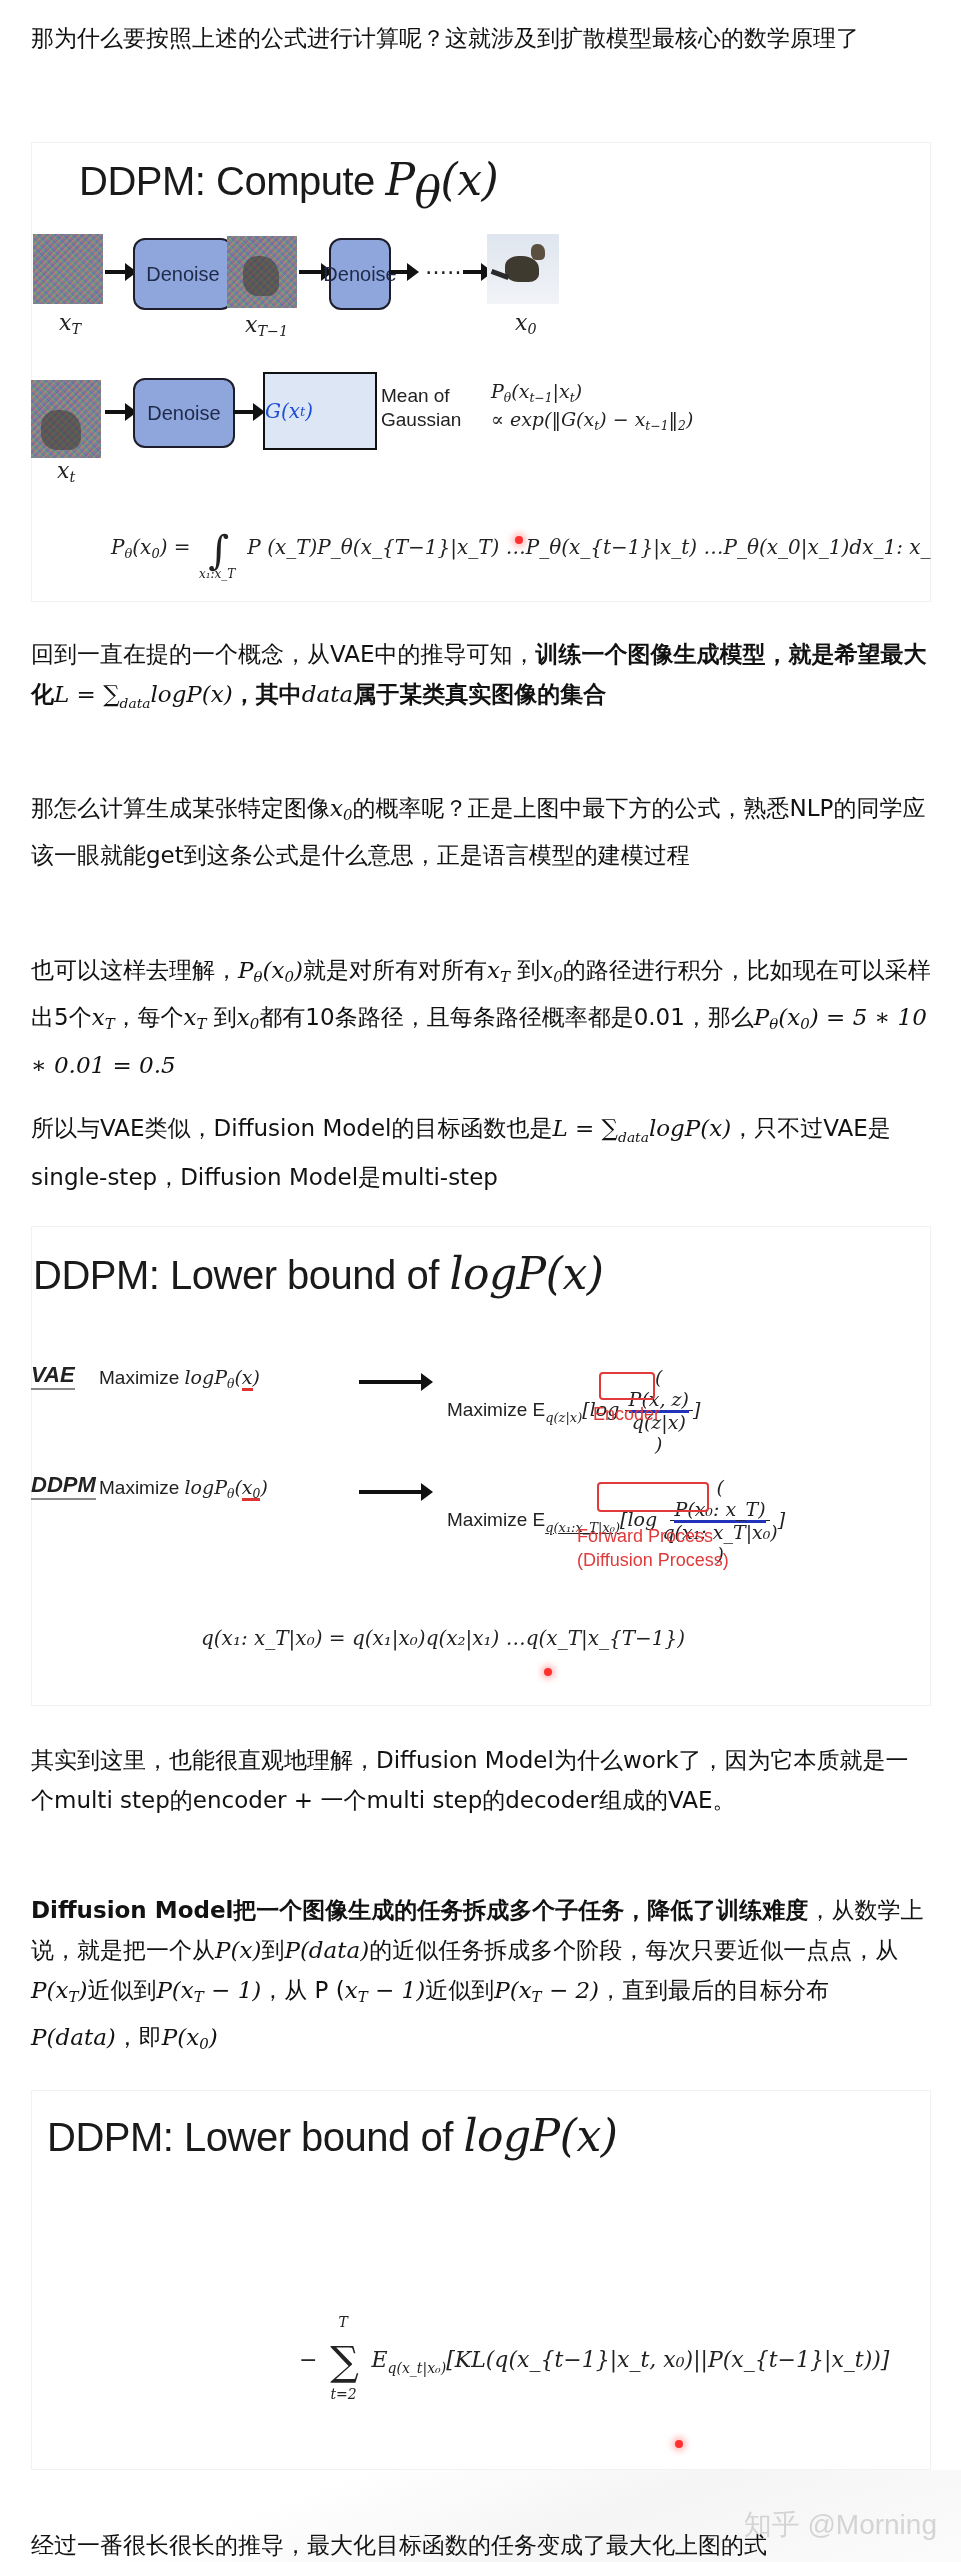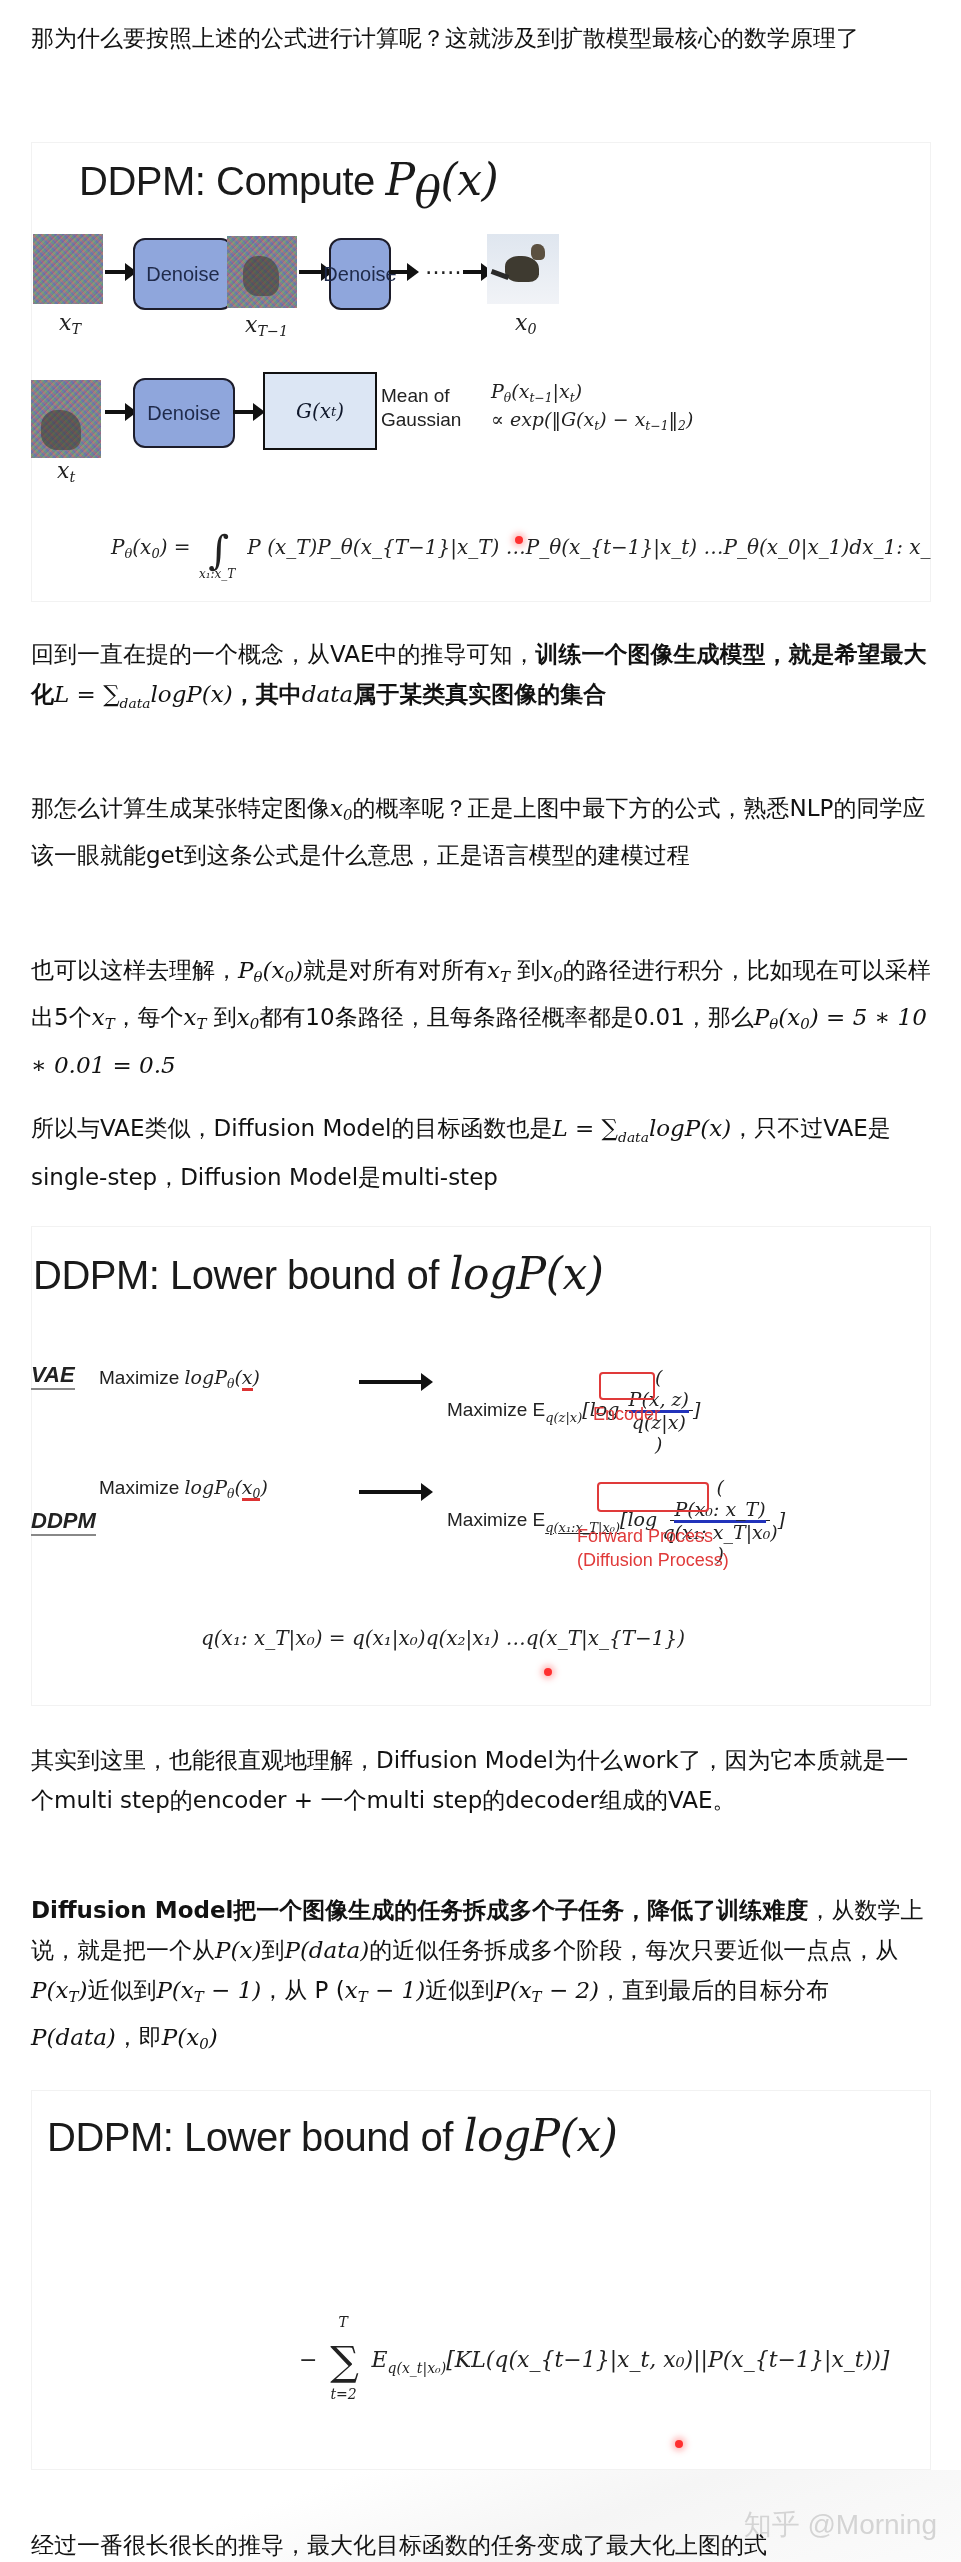--- a/index.html
+++ b/index.html
@@ -19,22 +19,22 @@
   .abs { position: absolute; }
   .noise { position: absolute; border: 0;
     background:
       repeating-linear-gradient(45deg, rgba(200,80,120,.35) 0 2px, rgba(80,160,120,.35) 2px 4px, rgba(90,90,200,.35) 4px 6px),
       repeating-linear-gradient(-45deg, rgba(180,180,80,.35) 0 2px, rgba(120,60,160,.35) 2px 3px, rgba(60,140,180,.35) 3px 5px),
       #8a8a8a; }
   .cat-shadow { position: absolute; border-radius: 40% 50% 30% 40%; background: rgba(60,55,45,.55); }
   .denoise { position: absolute; background: #8fa6dc; border: 2px solid #1d1d2b; border-radius: 12px;
              font-family: "Liberation Sans", sans-serif; font-size: 20px; color: #1f2a4a;
              display: flex; align-items: center; justify-content: center; }
-  .gbox { position: absolute; background: #dce6f4; border: 2px solid #111; font-size: 20px; color: #0f172a;
-          display: flex; align-items: center; justify-content: center; }
+  .gbox { position: absolute; background: #dce6f4; border: 2px solid #111; font-size: 20px; color: #1d4ed8;
+          display: flex; align-items: center; }
   .arrow { position: absolute; height: 4px; background: #111; }
   .arrow::after { content: ""; position: absolute; right: -10px; top: -7px; border-left: 12px solid #111;
                   border-top: 9px solid transparent; border-bottom: 9px solid transparent; }
   .lbl { position: absolute; font-size: 22px; color: #222; white-space: nowrap; }
   .sans { font-family: "Liberation Sans", sans-serif; }
   .red { color: #e03a3a; }
   .redbox { position: absolute; border: 2px solid #e03a3a; border-radius: 4px; }
   .uline-red { border-bottom: 3px solid #d33; }
   .uline-blue { border-bottom: 3px solid #2233bb; }
   .frac { display: inline-flex; flex-direction: column; align-items: center; vertical-align: middle; }
@@ -140,21 +140,21 @@
   <div class="lbl sans" style="left:416px; top:140px; font-size:19px;">
     <span>Maximize E</span><span class="m" style="font-size:13px; vertical-align:-6px;">q(z|x)</span><span class="m">[log</span>
     <span class="frac m" style="font-size:19px;">( <span style="display:inline-flex; flex-direction:column; align-items:center;">
           <span class="num"><span class="uline-blue">P(x, z)</span></span>
           <span>q(z|x)</span>
         </span> )</span><span class="m">]</span>
   </div>
   <div class="redbox" style="left:568px; top:146px; width:52px; height:24px;"></div>
   <div class="lbl sans red" style="left:562px; top:178px; font-size:18px;">Encoder</div>
 
-  <div class="lbl sans" style="left:0px; top:246px; font-weight:bold; font-style:italic; border-bottom:2px solid #888;margin-top:36px;">DDPM</div>
+  <div class="lbl sans" style="left:0px; top:246px; font-weight:bold; font-style:italic; border-bottom:2px solid #888;">DDPM</div>
   <div class="lbl sans" style="left:68px; top:250px; font-size:19px;">
     <span>Maximize </span><span class="m">logP</span><span class="m sub">θ</span><span class="m">(</span><span class="m uline-red"><span>x</span><span class="sub">0</span></span><span class="m">)</span>
   </div>
   <div class="arrow" style="left:328px; top:264px; width:64px;"></div>
   <div class="lbl sans" style="left:416px; top:250px; font-size:19px;">
     <span>Maximize E</span><span class="m" style="font-size:13px; vertical-align:-6px;text-decoration:underline;">q(x₁:x_T|x₀)</span><span class="m">[log</span>
     <span class="frac m" style="font-size:19px;">( <span style="display:inline-flex; flex-direction:column; align-items:center;">
           <span class="num"><span class="uline-blue">P(x₀: x_T)</span></span>
           <span>q(x₁: x_T|x₀)</span>
         </span> )</span><span class="m">]</span>

